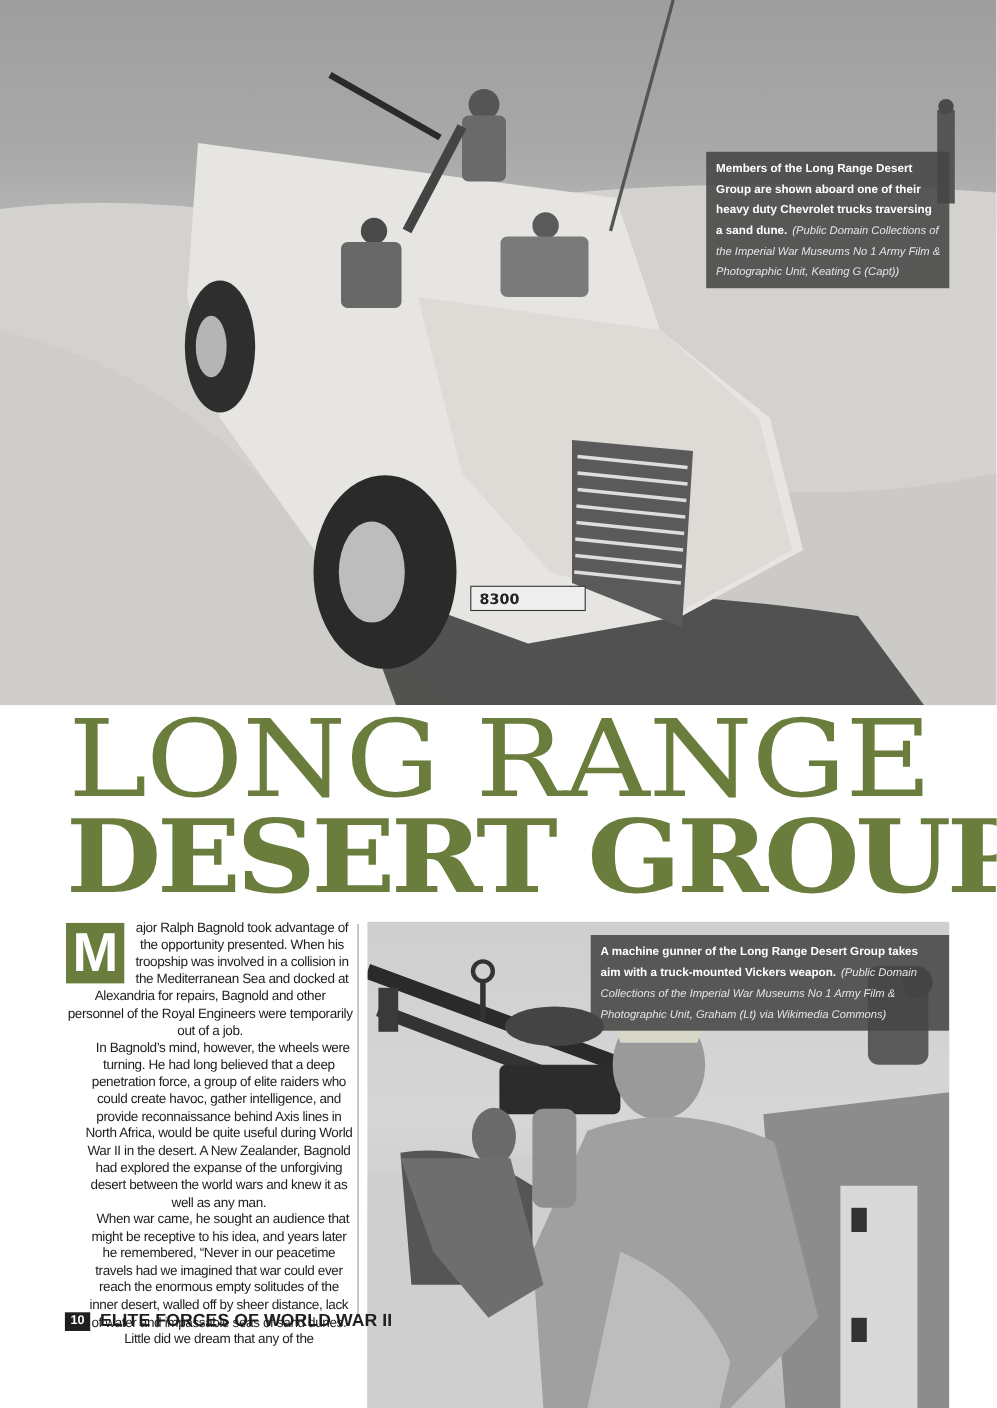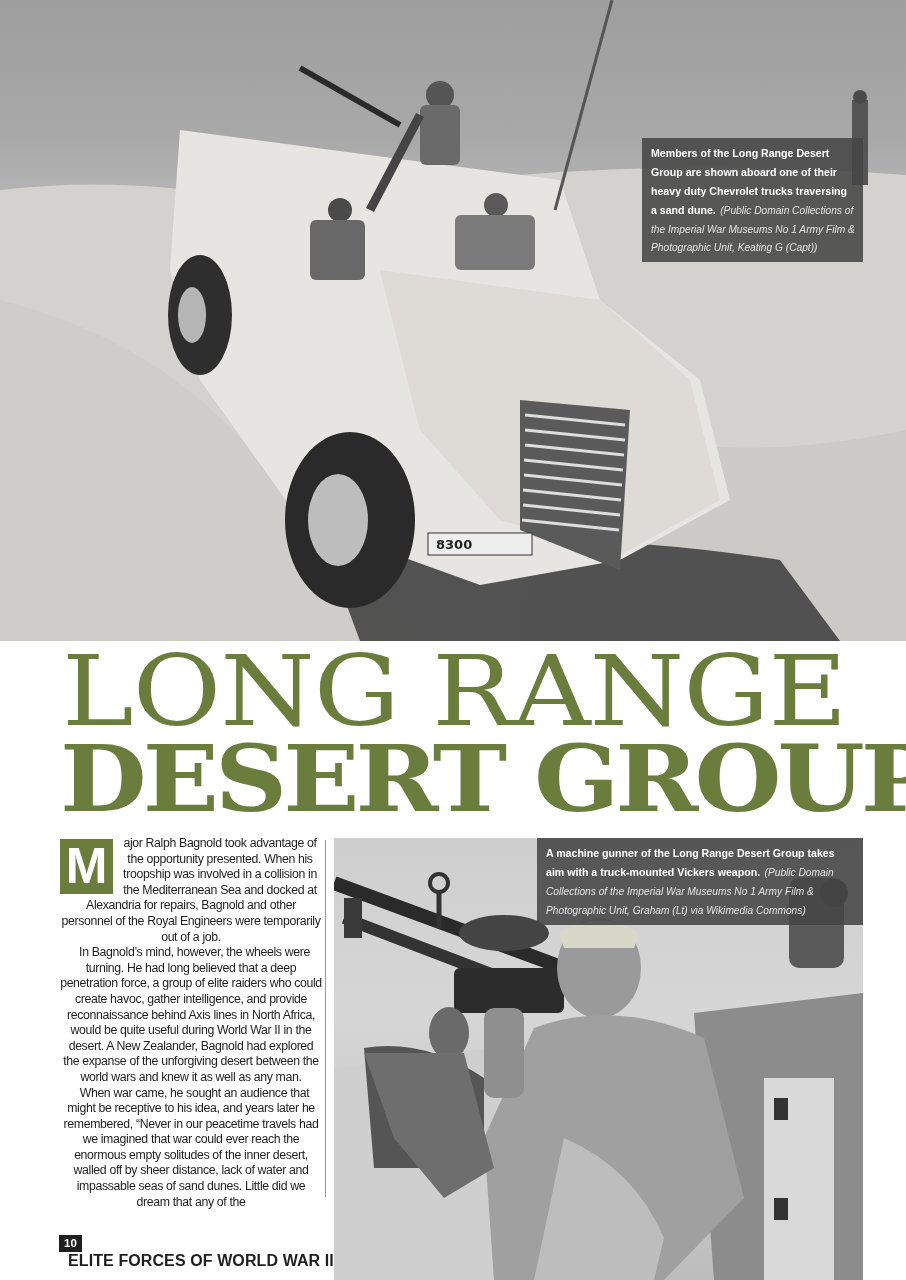--- a/index.html
+++ b/index.html
@@ -55,39 +55,39 @@
       letter-spacing: -0.35px;
     }
     .dropcap {
       float: left; width: 53px; height: 55px;
       background: #6a7d3c; color: #ffffff;
       font-family: "Liberation Sans", sans-serif; font-weight: bold;
       font-size: 50px; line-height: 55px; text-align: center;
       margin: 3px 5px 0 0;
     }
     .body-col p { text-indent: 0; text-align: center; }
-    .body-col p.indent { text-indent: 7px; }
+    .body-col p.indent { text-indent: 7px; margin-left: 16px; }
 
     .col-rule {
       position: absolute; left: 325px; top: 840px; width: 1px; height: 357px;
       background: #9a9a9a;
     }
 
     
     .photo-bottom {
       position: absolute; left: 334px; top: 838px; width: 529px; height: 442px;
       overflow: hidden;
       background: linear-gradient(180deg, #cfcfcf 0%, #d6d6d6 40%, #bdbdbd 100%);
     }
     .photo-bottom svg { position: absolute; left: 0; top: 0; }
 
     
     .folio {
-      position: absolute; left: 59px; top: 1235px;
-      display: flex; align-items: flex-start; flex-direction: column;
+      position: absolute; left: 59px; top: 1192px;
+      display: flex; align-items: center;
     }
     .folio-num {
       background: #1f1f1f; color: #ffffff;
       font-family: "Liberation Sans", sans-serif; font-weight: bold;
       font-size: 11.5px; line-height: 17px; padding: 0 5px; height: 17px;
     }
     .folio-title {
       margin-left: 9px;
       font-family: "Liberation Sans", sans-serif; font-weight: bold;
       font-size: 16px; color: #1f1f1f; letter-spacing: 0.1px;
@@ -184,21 +184,21 @@
     <rect x="150" y="170" width="40" height="90" rx="10" fill="#8f8f8f"></rect>
 
     <ellipse cx="115" cy="195" rx="20" ry="26" fill="#6a6a6a"></ellipse>
     <path d="M30 210 Q90 200 150 240 L150 330 L40 330 Z" fill="#555"></path>
 
     <path d="M30 215 L130 215 L160 330 L110 360 L60 300 Z" fill="#6e6e6e"></path>
 
     <rect x="455" y="40" width="55" height="90" rx="10" fill="#5a5a5a"></rect>
     <circle cx="500" cy="55" r="14" fill="#3a3a3a"></circle>
   </svg>
-  <div class="caption caption-bottom" style="left:203px; top:0;">
+  <div class="caption caption-bottom" style="left:203px; top:12px;">
     <span class="lead">A machine gunner of the Long Range Desert Group takes aim with a truck-mounted Vickers weapon.</span>
     <span class="credit">(Public Domain Collections of the Imperial War Museums No 1 Army Film &amp; Photographic Unit, Graham (Lt) via Wikimedia Commons)</span>
   </div>
 </div>
 
 <div class="folio">
   <span class="folio-num">10</span>
   <span class="folio-title">ELITE FORCES OF WORLD WAR II</span>
 </div>
 

